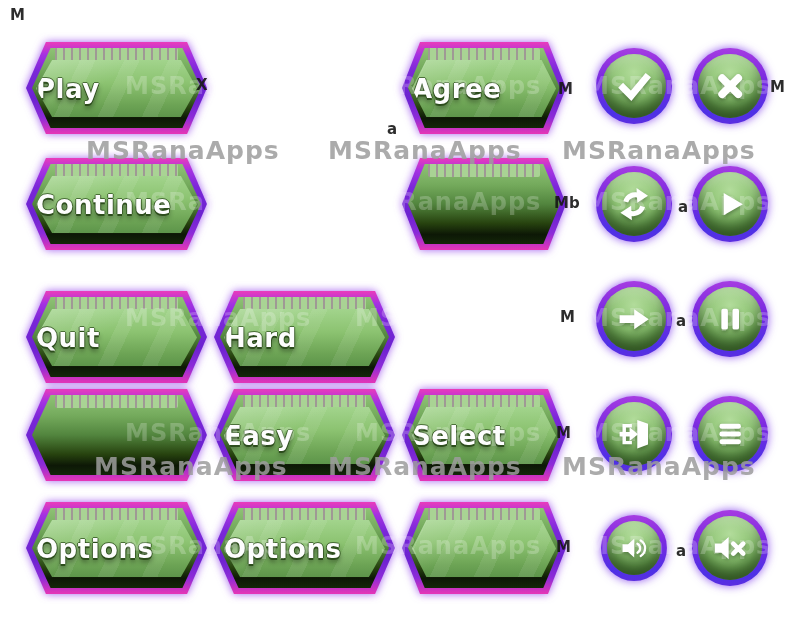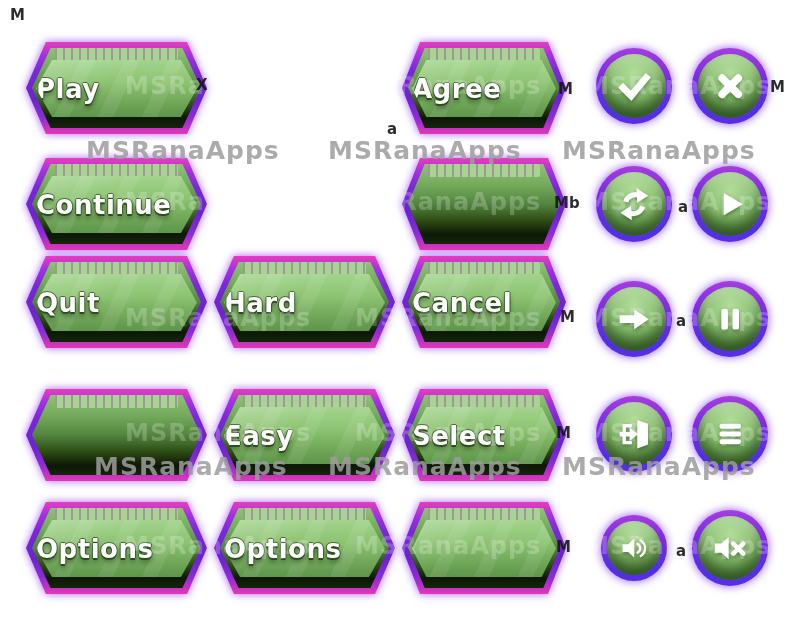--- a/index.html
+++ b/index.html
@@ -10,21 +10,21 @@
   }
   
   .hex{
     position:absolute;height:92px;
     filter:drop-shadow(0 0 4px rgba(140,55,235,.8));
     cursor:pointer;
   }
   .c1{left:26px;width:181px;}
   .c2{left:214px;width:181px;}
   .c3{left:402px;width:164px;}
-  .r1{top:42px;}.r2{top:158px;}.r3{top:256px;}.r4{top:389px;}.r5{top:502px;}
+  .r1{top:42px;}.r2{top:158px;}.r3{top:291px;}.r4{top:389px;}.r5{top:502px;}
   .hx-border{
     position:absolute;inset:0;
     clip-path:polygon(11% 0%,89% 0%,100% 50%,89% 100%,11% 100%,0% 50%);
     background:linear-gradient(180deg,#ea3cbb 0%,#a431e2 14%,#7a27d8 32%,#6c22d0 62%,#8c2bd8 82%,#e636b6 100%);
   }
   .hx-body{
     position:absolute;inset:6px;
     clip-path:polygon(11% 0%,89% 0%,100% 50%,89% 100%,11% 100%,0% 50%);
     background:linear-gradient(180deg,#8fc276 0%,#74aa5c 26%,#52853e 50%,#27430f 74%,#0d1806 88%,#132609 100%);
   }
@@ -117,28 +117,20 @@
     <div class="hx-face">
       <span class="hx-label">Quit</span>
     </div>
   </div>
   <div class="hex c2 r3">
     <div class="hx-border"></div>
     <div class="hx-body"></div>
     <div class="hx-strip"></div>
     <div class="hx-face">
       <span class="hx-label">Hard</span>
-    </div>
-  </div>
-  <div class="hex c3 r3">
-    <div class="hx-border"></div>
-    <div class="hx-body"></div>
-    <div class="hx-strip"></div>
-    <div class="hx-face">
-      <span class="hx-label">Cancel</span>
     </div>
   </div>
 
   <div class="hex c1 r4">
     <div class="hx-border"></div>
     <div class="hx-body"></div>
     <div class="hx-strip"></div>
   </div>
   <div class="hex c2 r4">
     <div class="hx-border"></div>

